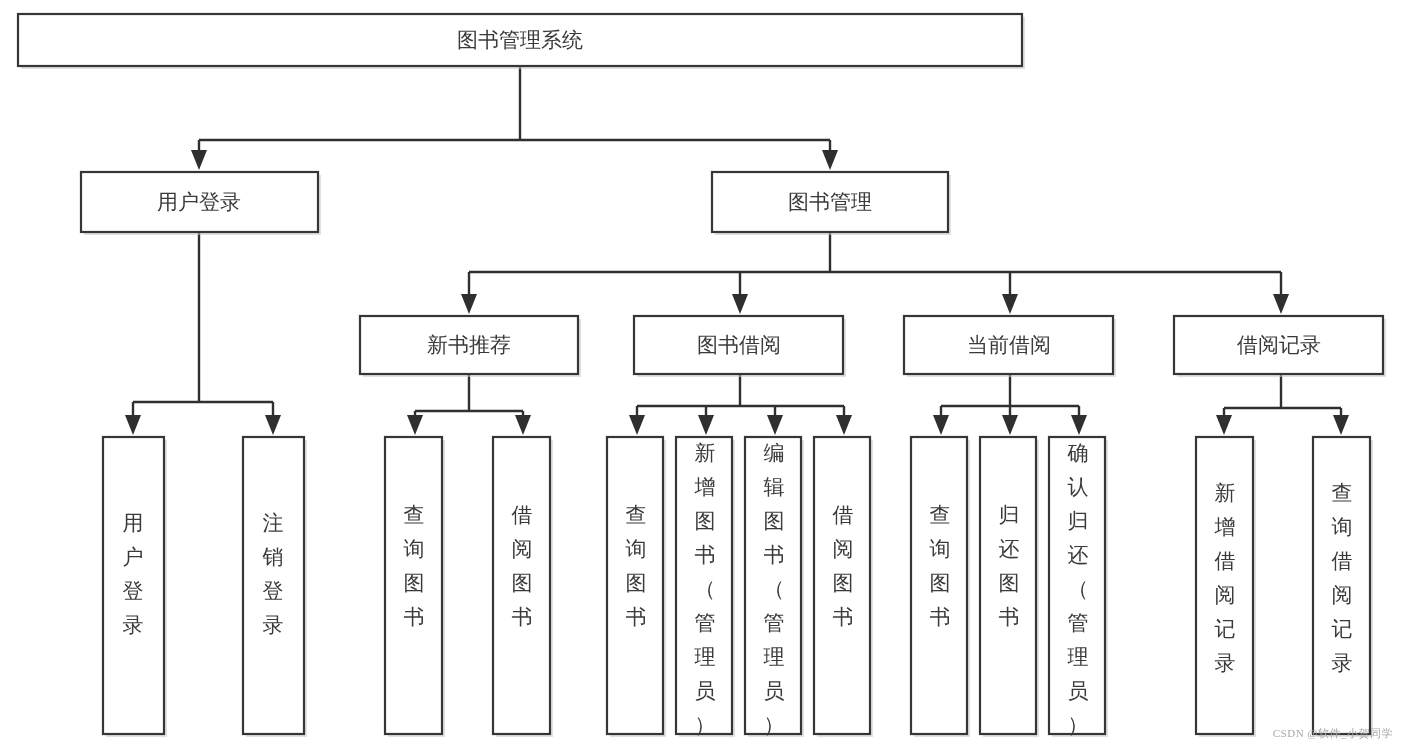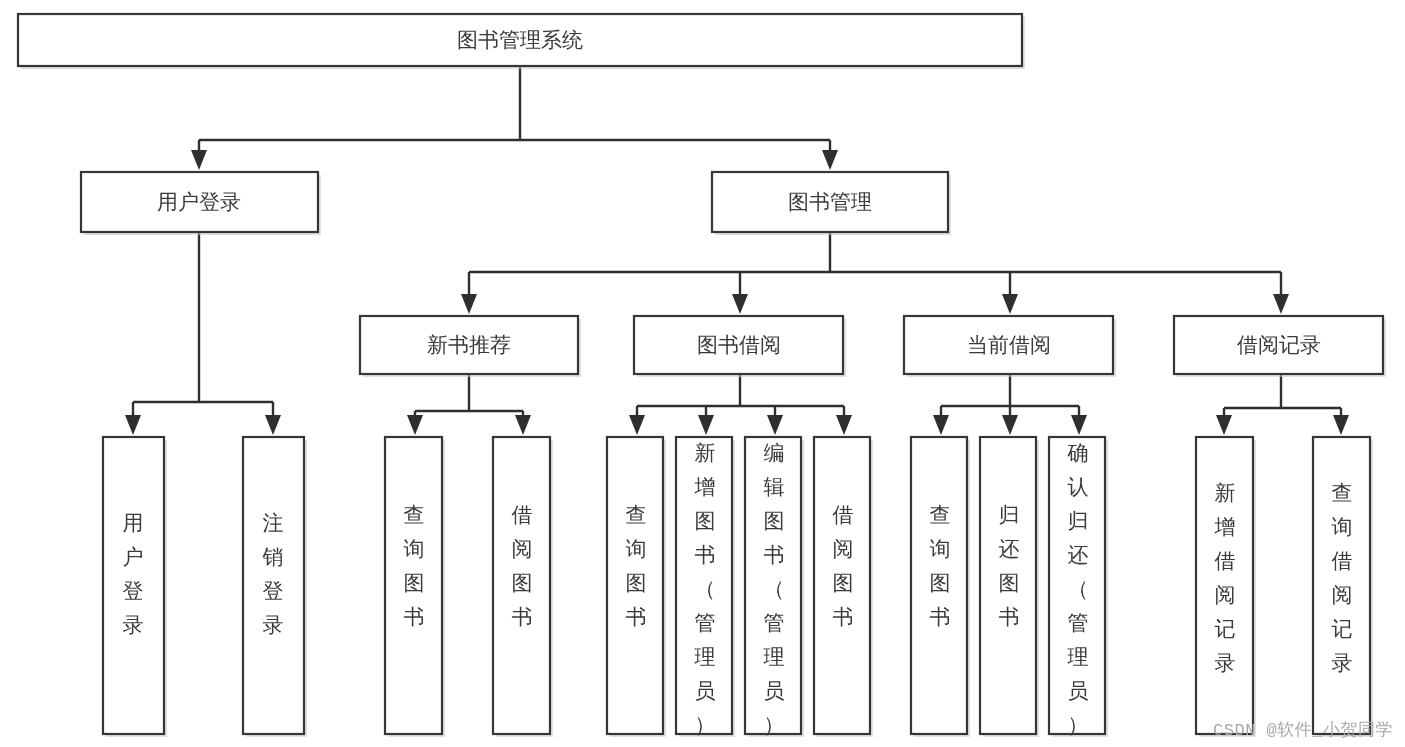--- a/index.html
+++ b/index.html
@@ -56,22 +56,22 @@
   .node-label-vertical {
     fill: #3a3a3a;
     font-family: "DejaVu Sans", "Liberation Sans", sans-serif;
     font-size: 21px;
     text-anchor: middle;
   }
   .watermark {
     position: absolute;
     right: 12px;
     bottom: 6px;
-    font-family: Liberation Mono, monospace;
-    font-size: 17px;
+    font-family: Liberation Serif, serif;
+    font-size: 11px;
     color: #a8a8a8;
     white-space: nowrap;
     letter-spacing: 0.5px;
     user-select: none;
   }
 </style>
 </head>
 <body>
 
 <div id="diagram-root">

